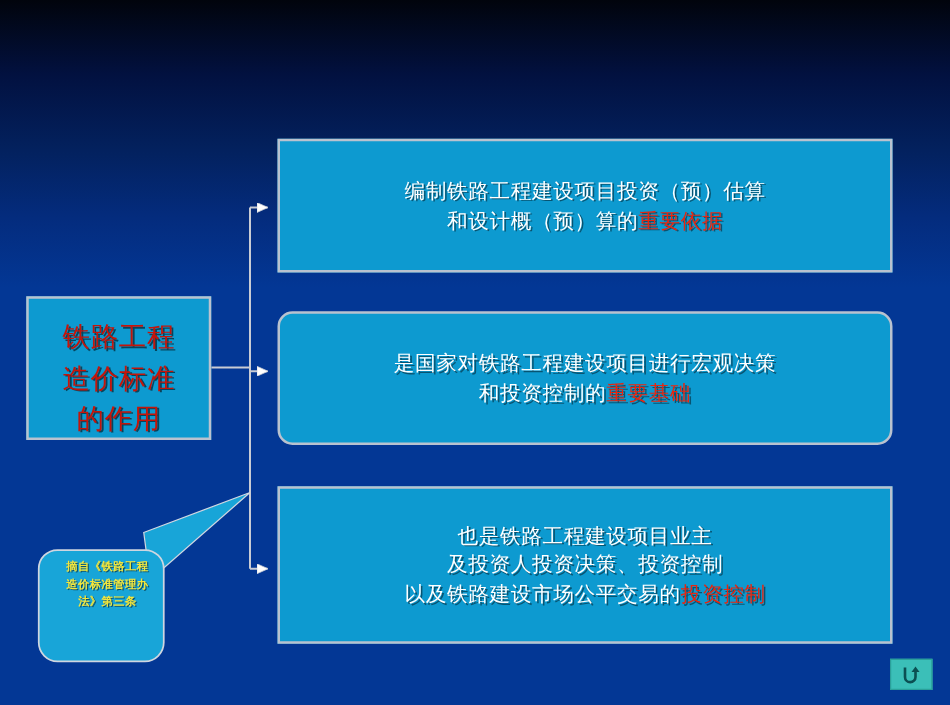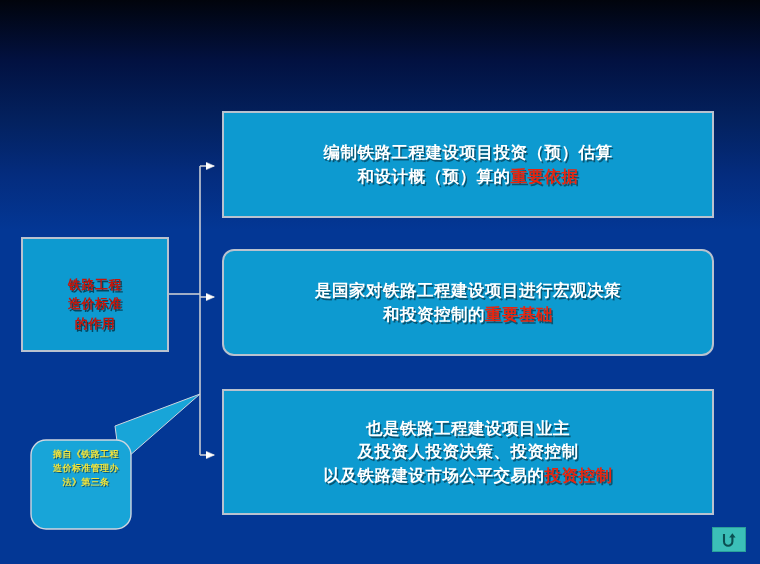--- a/index.html
+++ b/index.html
@@ -36,41 +36,41 @@
     text-align: center;
   }
 
   .content-box {
     padding: 4px 10px;
   }
 
   .node-text {
     color: #ffffff;
     font-size: 16.5px;
-    font-weight: bold;
+    font-weight: normal;
     line-height: 1.42;
     letter-spacing: 0.5px;
     text-shadow: 1.5px 1.5px 0 rgba(0,0,0,0.45);
     white-space: pre-line;
   }
 
   .hl {
     color: #e8250f;
   }
 
   
   #title-box {
     left: 21px;
     top: 237px;
     width: 148px;
     height: 115px;
   }
   #title-box .node-text {
     color: #c4150a;
-    font-size: 13px;
+    font-size: 22px;
     line-height: 1.48;
     text-shadow: 1.5px 1.5px 0 rgba(0,0,0,0.55);
     margin-top: 19px;
   }
 
   
   #box-1 { left: 222px; top: 111px; width: 492px; height: 107px; }
   #box-2 { left: 222px; top: 249px; width: 492px; height: 107px; border-radius: 12px; }
   #box-3 { left: 222px; top: 389px; width: 492px; height: 126px; }
 

